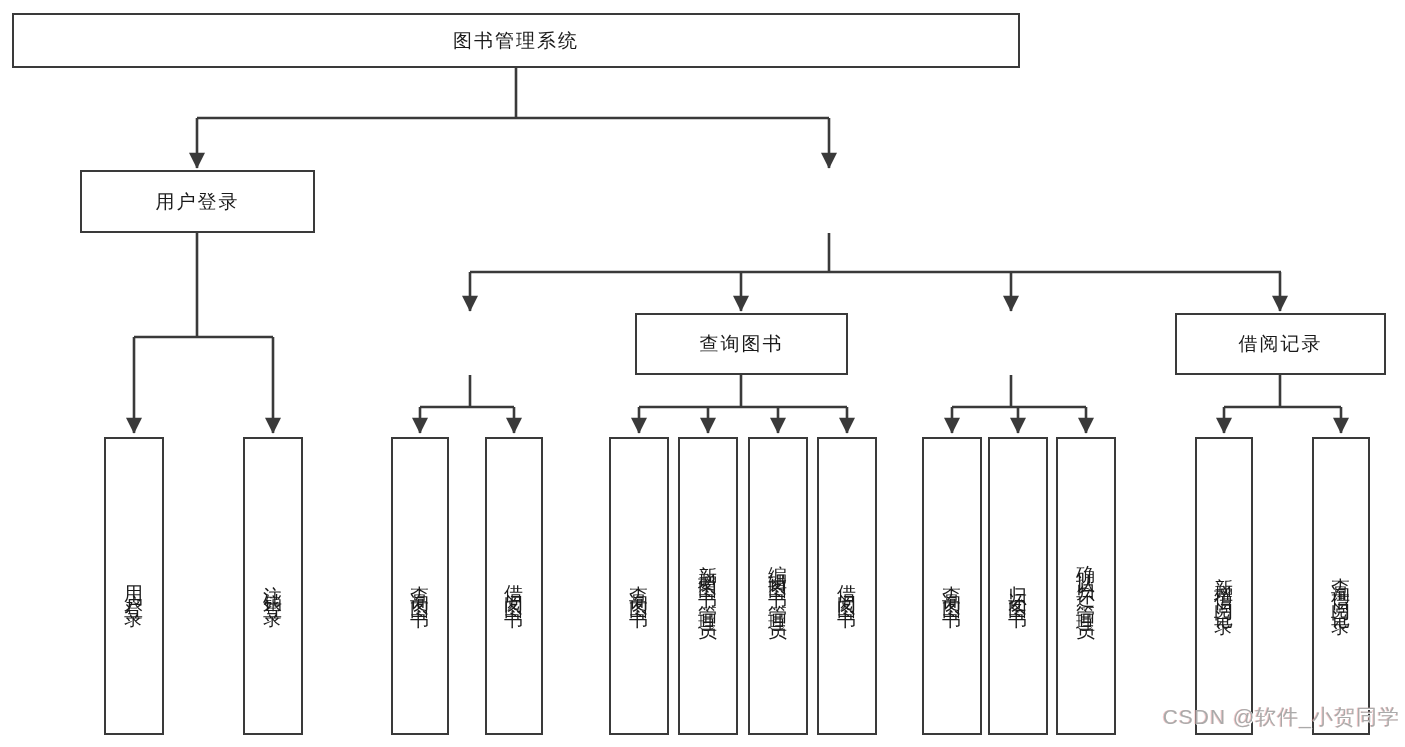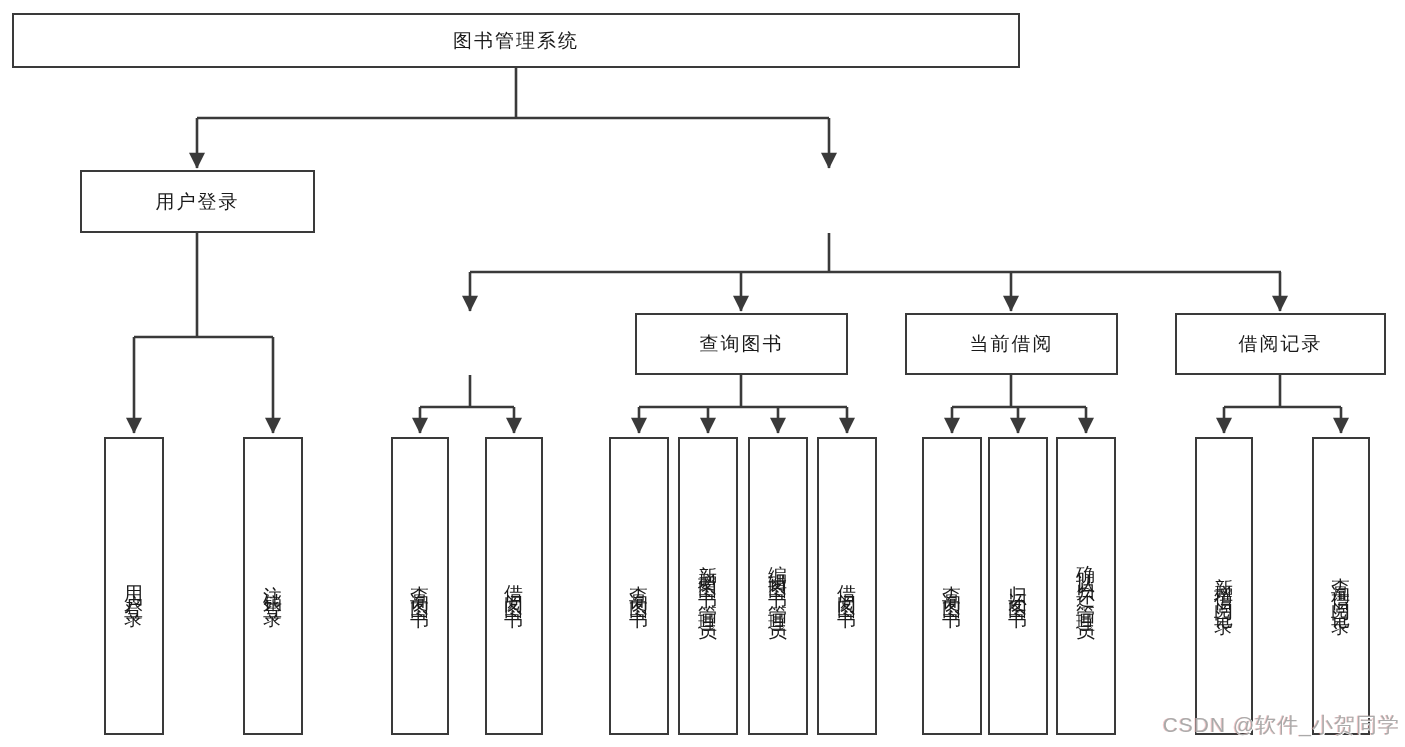--- a/index.html
+++ b/index.html
@@ -44,21 +44,21 @@
   .vbox .vlabel {
     writing-mode: vertical-rl;
     font-size: 19px;
     letter-spacing: 8px;
     color: #1a1a1a;
     line-height: 1;
   }
   .watermark {
     position: absolute;
     right: 5px;
-    bottom: 8px;
+    bottom: 16px;
     font-size: 21px;
     letter-spacing: 1px;
     color: #aaaaaa;
     text-shadow: 1px 1px 0 #ffffff, -1px 0 0 rgba(235, 100, 100, 0.35);
     white-space: nowrap;
   }
 </style>
 </head>
 <body>
 
@@ -111,23 +111,20 @@
     <span class="label">图书管理系统</span>
   </div>
 
   <div class="box hbox" style="left:80px;top:170px;width:235px;height:63px">
     <span class="label">用户登录</span>
   </div>
 
   <div class="box hbox" style="left:635px;top:313px;width:213px;height:62px">
     <span class="label">查询图书</span>
   </div>
-  <div class="box hbox" style="left:905px;top:313px;width:213px;height:62px">
-    <span class="label">当前借阅</span>
-  </div>
   <div class="box hbox" style="left:1175px;top:313px;width:211px;height:62px">
     <span class="label">借阅记录</span>
   </div>
 
   <div class="box vbox" style="left:104px;top:437px;width:60px;height:298px">
     <span class="vlabel">用户登录</span>
   </div>
   <div class="box vbox" style="left:243px;top:437px;width:60px;height:298px">
     <span class="vlabel">注销登录</span>
   </div>

